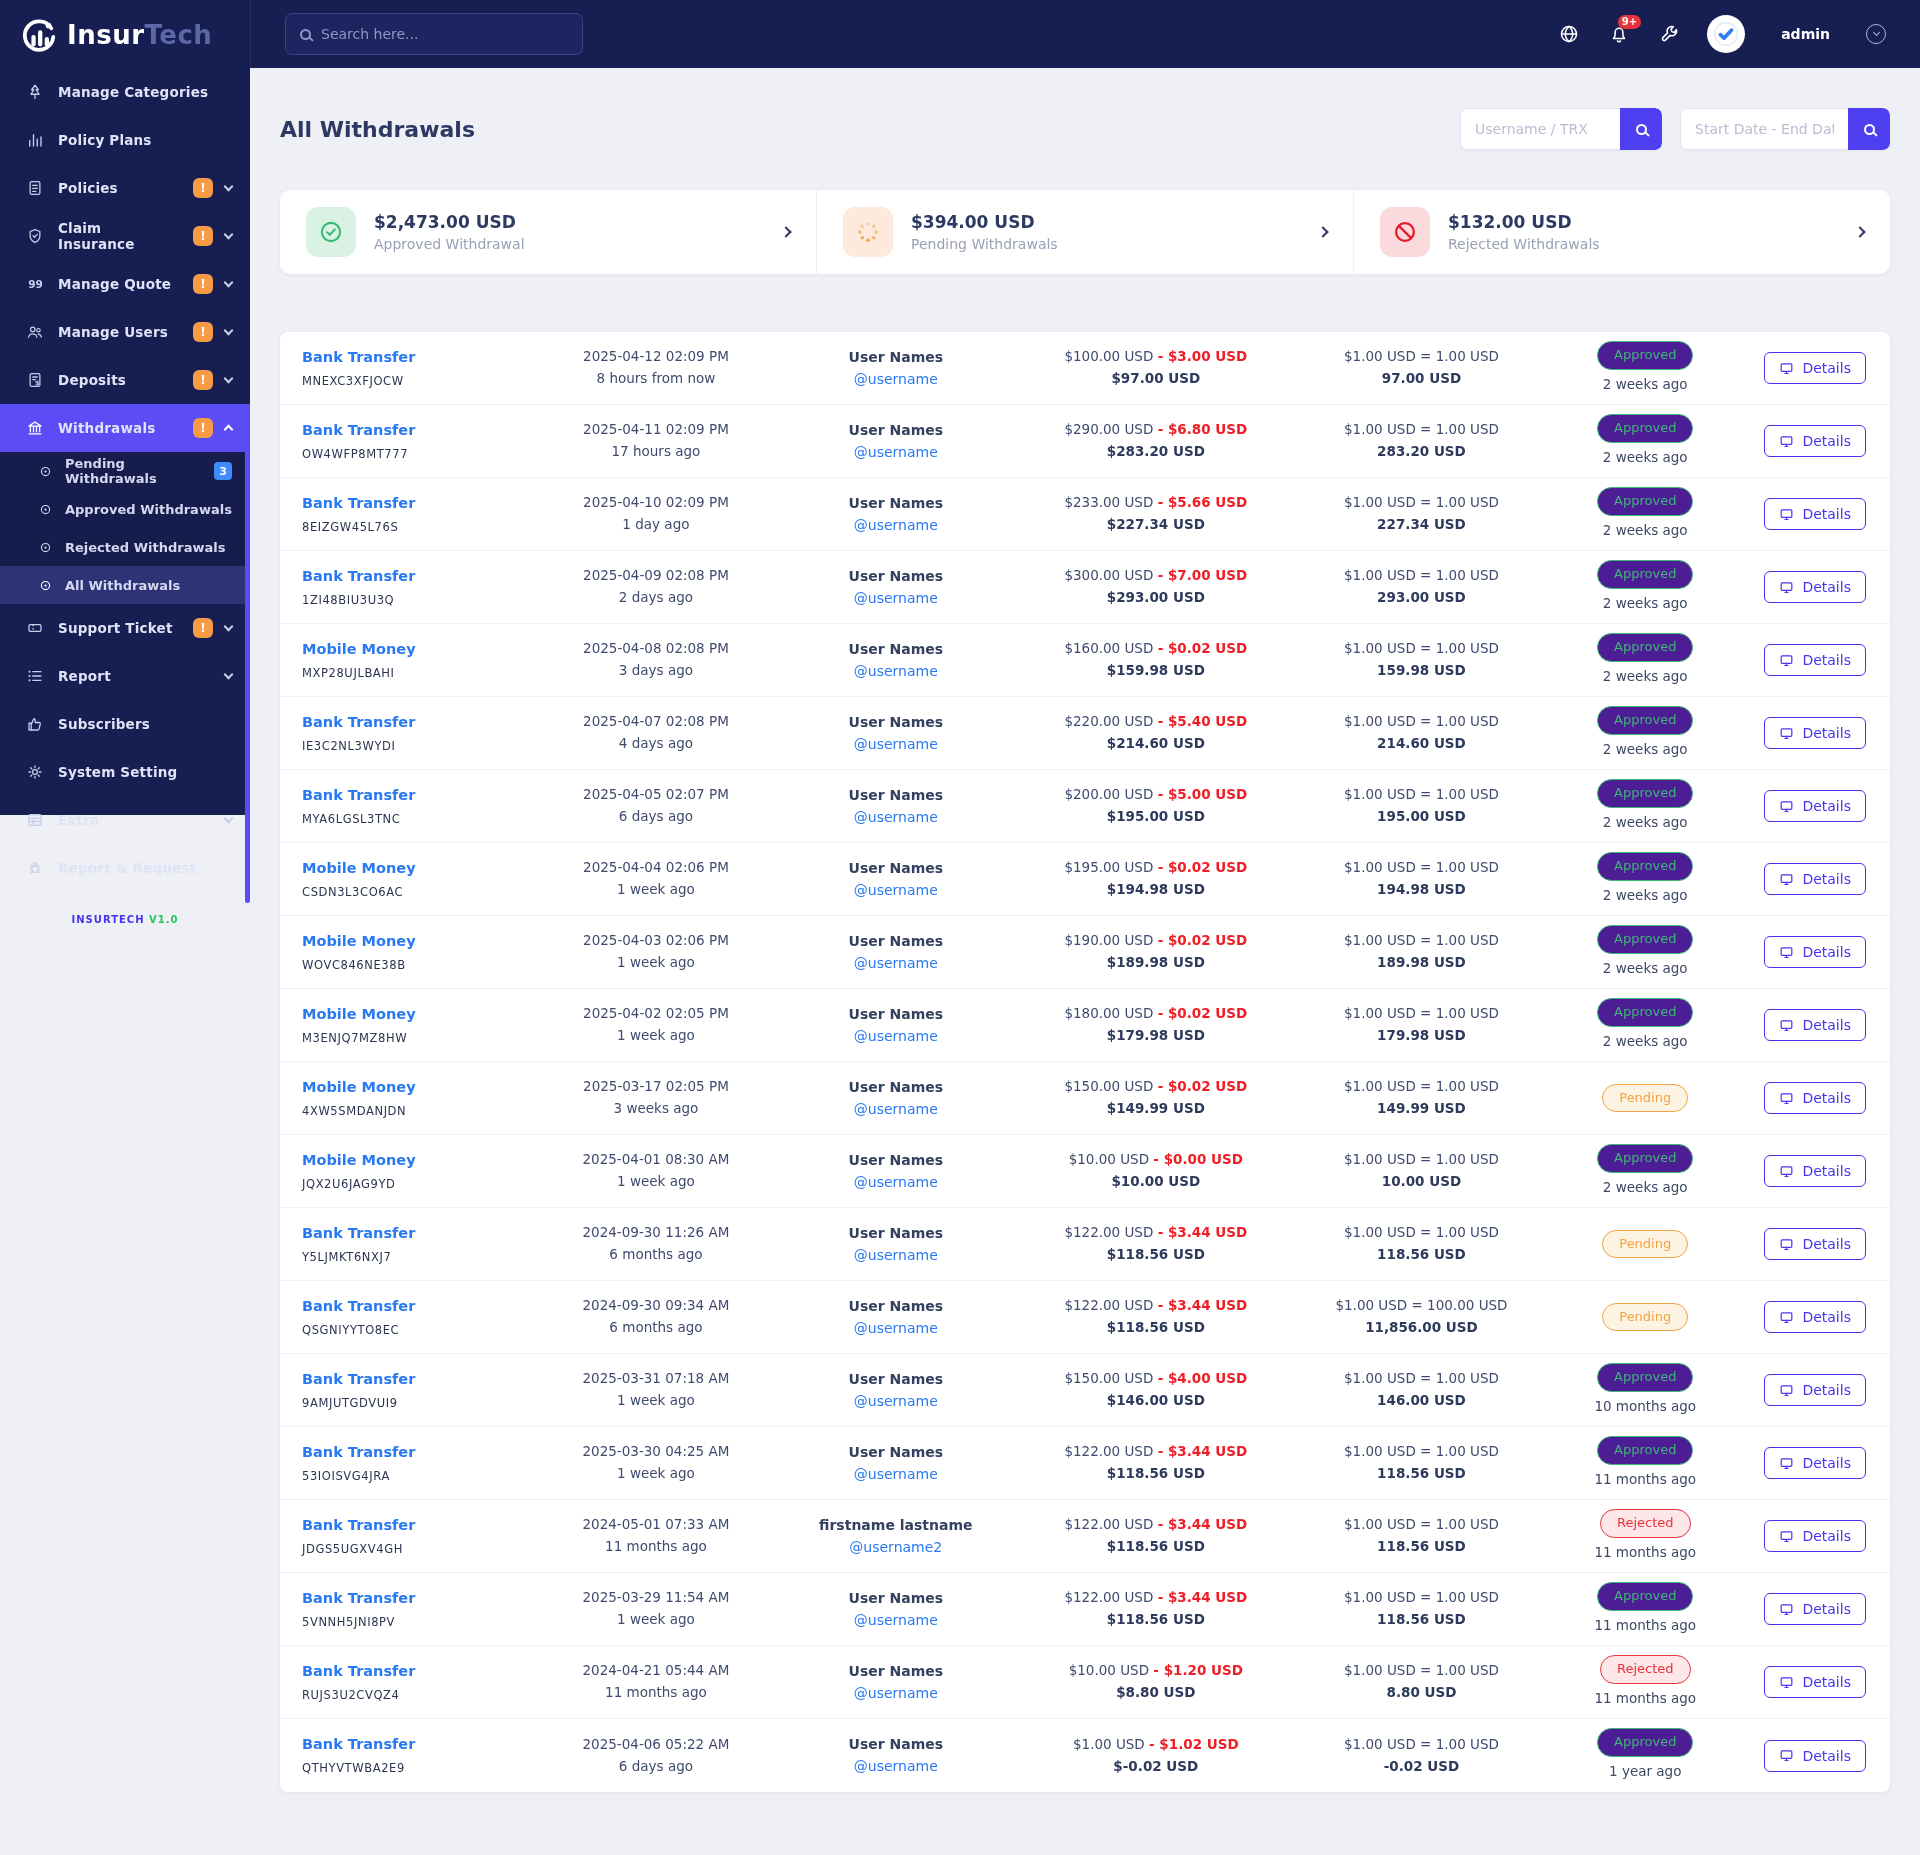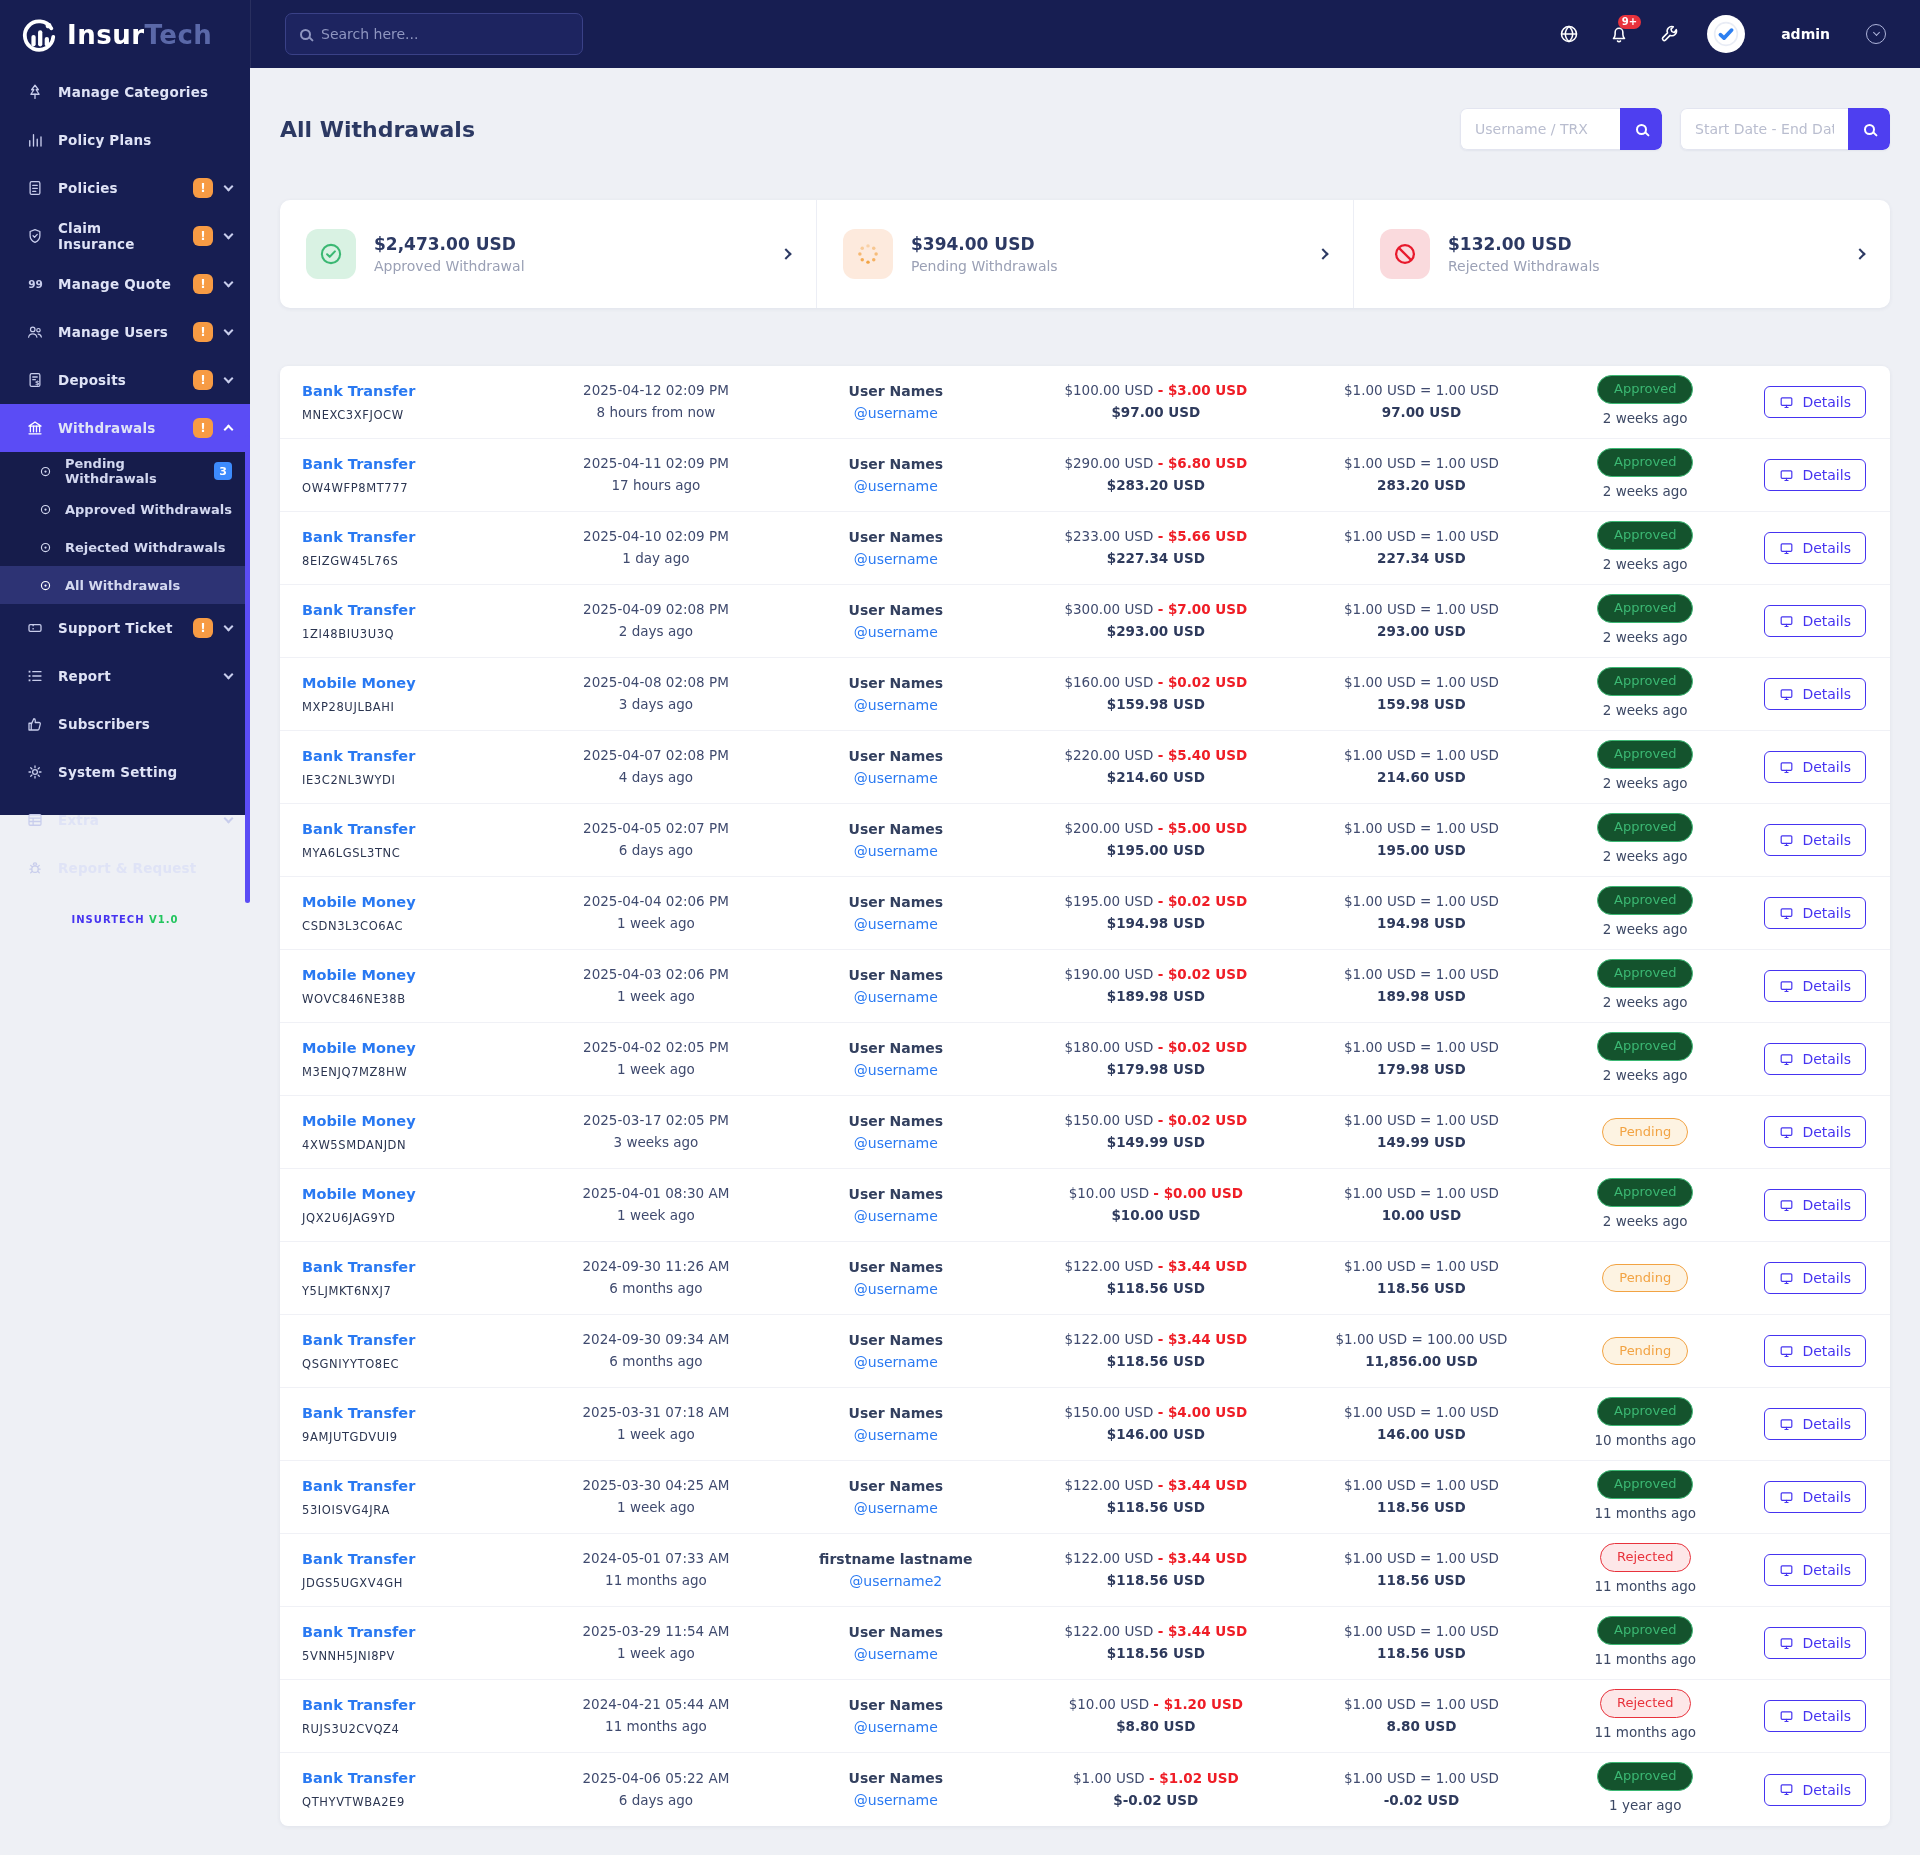--- a/index.html
+++ b/index.html
@@ -68,22 +68,22 @@
   .page-title { font-size:22px; font-weight:bold; color:#2c3963; }
   .filters { margin-left:auto; display:flex; gap:18px; }
   .filter-group { display:flex; height:42px; border-radius:7px; overflow:hidden; box-shadow:0 1px 2px rgba(40,50,100,.06); }
   .filter-group input { border:1px solid #e3e5f0; border-right:none; border-radius:7px 0 0 7px;
     padding:0 14px; font-size:14px; color:#4a5578; outline:none; background:#fff; font-family:inherit; }
   .filter-group input::placeholder { color:#b9bdcf; }
   .fg-user input { width:160px; } .fg-date input { width:168px; }
   .filter-btn { width:42px; background:#4e3ff0; border:none; cursor:pointer;
     display:flex; align-items:center; justify-content:center; border-radius:0 7px 7px 0; }
   
-  .cards { margin-top:50px; background:#fff; border-radius:10px; box-shadow:0 1px 4px rgba(40,50,100,.07);
-    display:flex; height:108px;justify-content:center; }
+  .cards { margin-top:40px; background:#fff; border-radius:10px; box-shadow:0 1px 4px rgba(40,50,100,.07);
+    display:flex; height:84px;justify-content:center; }
   .card { flex:1; display:flex; align-items:center; gap:18px; padding:0 26px; cursor:pointer; }
   .card + .card { border-left:1px solid #eceef5; }
   .card-icon { width:50px; height:50px; border-radius:12px; display:flex; align-items:center; justify-content:center; flex:none; }
   .card-icon.green { background:#d9f2e3; } .card-icon.orange { background:#fdeadd; } .card-icon.red { background:#fadadd; }
   .card-amount { font-size:17px; font-weight:bold; color:#2c3963; }
   .card-label { font-size:14px; color:#9aa0b5; margin-top:4px; }
   .card .card-chev { margin-left:auto; }
   
   .table-card { margin-top:58px; background:#fff; border-radius:8px; box-shadow:0 1px 4px rgba(40,50,100,.07); overflow:hidden; }
   .t-row { display:grid; grid-template-columns:16.2% 14.3% 15.5% 16.8% 16.2% 11.6% 9.4%; align-items:center; }
@@ -96,21 +96,21 @@
   .cell { text-align:center; font-size:13.5px; color:#3f4a6e; line-height:1.6; }
   .cell.gateway { text-align:left; padding-left:22px; }
   .cell.action { text-align:right; padding-right:24px; }
   .gw-link { color:#2979f2; font-weight:bold; font-size:14.5px; text-decoration:none; display:inline-block; cursor:pointer; }
   .gw-trx { font-size:11.5px; color:#2b3550; letter-spacing:.6px; margin-top:3px; }
   .bold-line { font-weight:bold; color:#2e3a5c; }
   .user-name { font-weight:bold; color:#33405f; font-size:14px; }
   .user-handle { color:#2979f2; font-size:14px; text-decoration:none; display:inline-block; cursor:pointer; }
   .fee { color:#ef1d26; font-weight:bold; }
   .pill { display:inline-block; font-size:13px; padding:3px 16px; border-radius:999px; border:1.5px solid; }
-  .pill.st-approved { color:#3bb873; border-color:#3bb873; background:#14532d; }
+  .pill.st-approved { color:#3bb873; border-color:#3bb873; background:#4c1d95; }
   .pill.st-pending  { color:#f2a343; border-color:#f2a343; background:#fdf3e2; }
   .pill.st-rejected { color:#e8323c; border-color:#e8323c; background:#fde7e8; }
   .status-time { font-size:13.5px; color:#3c4864; margin-top:4px; }
   .details-btn { display:inline-flex; align-items:center; gap:8px; color:#4634f0; background:#fff;
     border:1.6px solid #4634f0; border-radius:6px; font-size:14px; padding:7px 14px; cursor:pointer; font-family:inherit; }
   svg.ic { flex:none; }
 </style>
 </head>
 <body>
 

